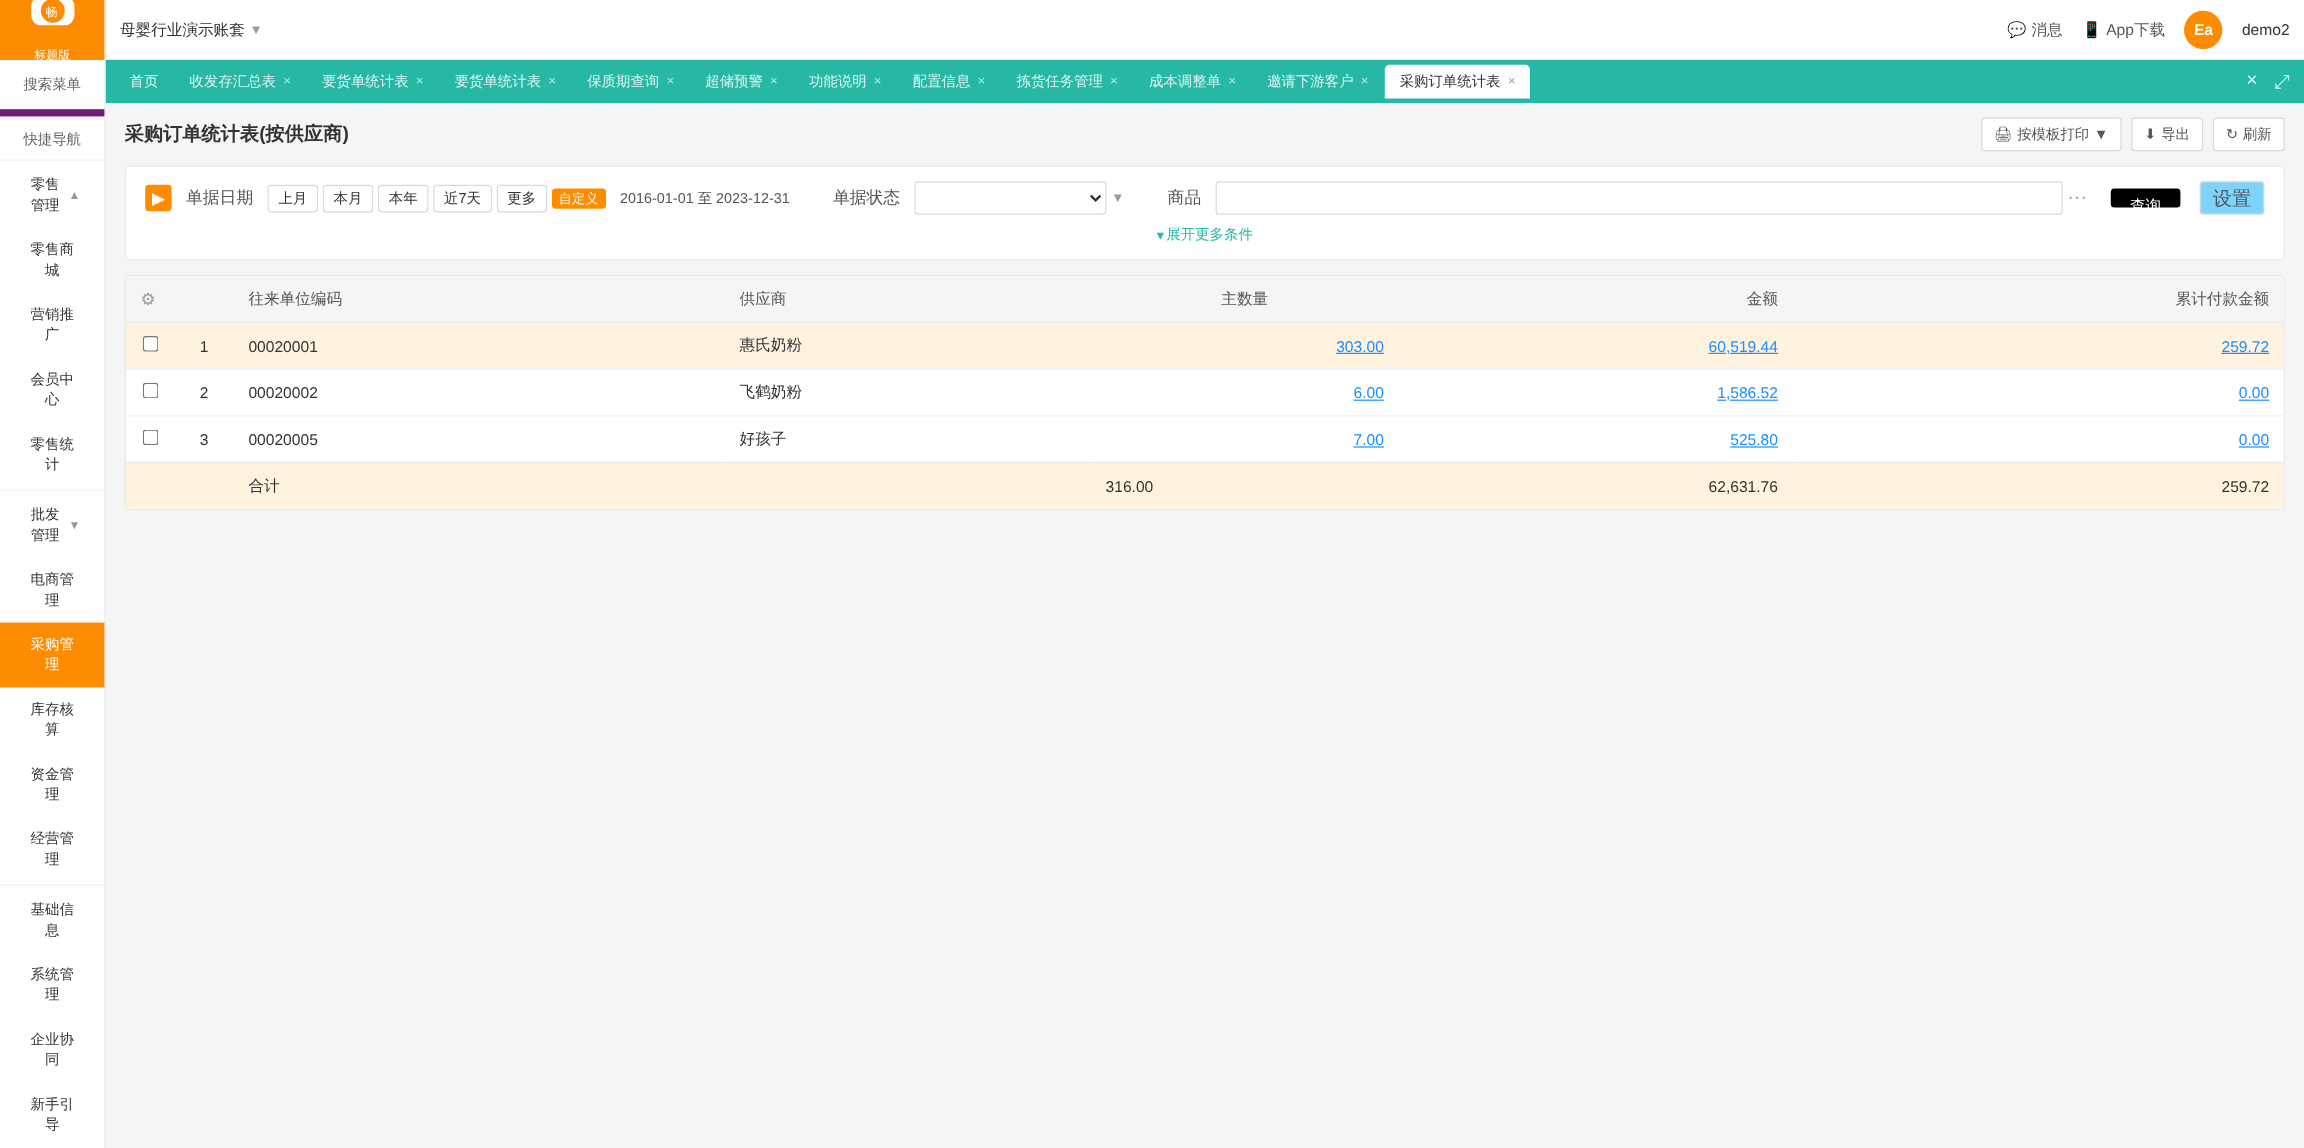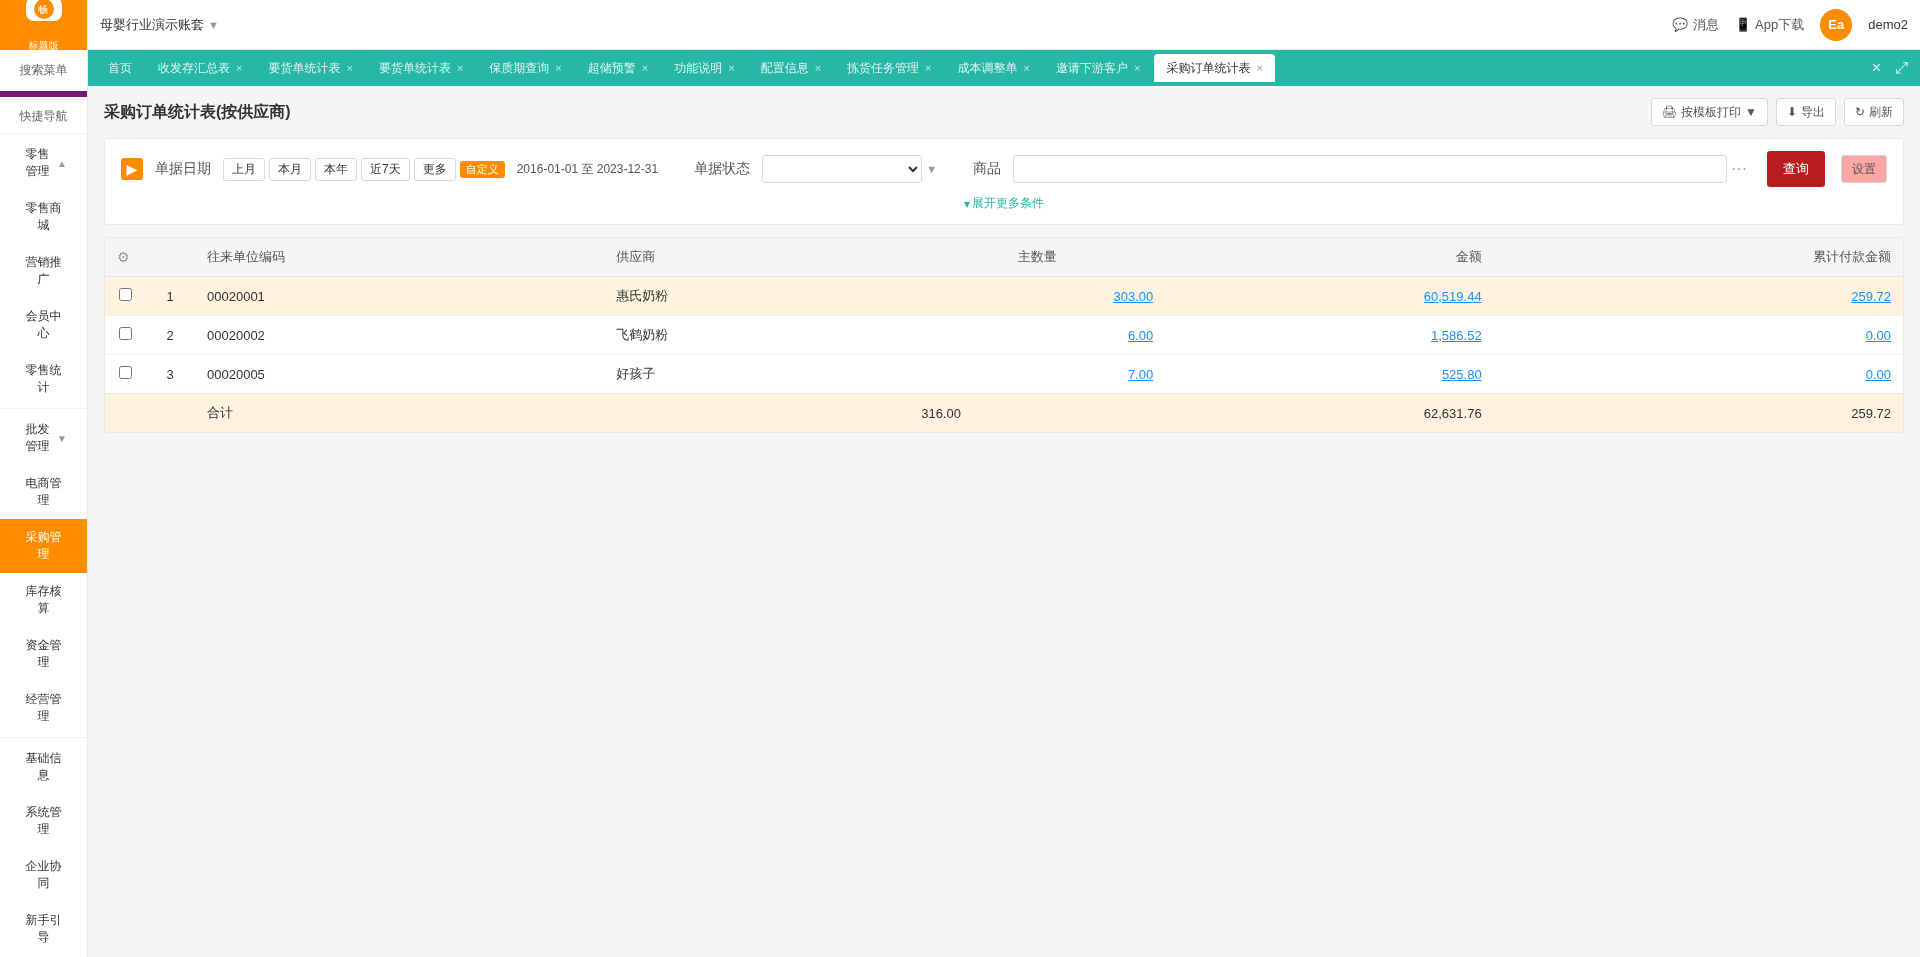--- a/index.html
+++ b/index.html
@@ -59,22 +59,22 @@
     .date-range-text { color: #555; font-size: 12px; }
     .filter-select-wrap { display: flex; align-items: center; gap: 4px; }
     .filter-select { border: 1px solid #d9d9d9; border-radius: 3px; padding: 4px 8px; font-size: 12px; color: #333; min-width: 160px; height: 28px; cursor: pointer; background: #fff; }
     .filter-select-dropdown { color: #999; font-size: 11px; }
     .filter-input-wrap { display: flex; align-items: center; gap: 4px; flex: 1; }
     .filter-input { border: 1px solid #d9d9d9; border-radius: 3px; padding: 4px 8px; font-size: 12px; color: #333; flex: 1; height: 28px; }
     .filter-input-dots { color: #999; cursor: pointer; font-size: 16px; }
     .expand-btn { color: #26b8a5; cursor: pointer; font-size: 12px; display: flex; align-items: center; gap: 2px; margin: 0 auto; width: fit-content; margin-top: 8px; }
 
     
-    .btn-primary { background: #b91c1c; color: #fff; border: none; padding: 6px 16px; border-radius: 3px; cursor: pointer; font-size: 13px; height: 36px; }
-    .btn-settings { background: #fca5a5; color: #555; border: 1px solid #d9d9d9; padding: 4px 10px; border-radius: 3px; cursor: pointer; font-size: 12px; height: 28px; }
+    .btn-primary { background: #000000; color: #fff; border: none; padding: 6px 16px; border-radius: 3px; cursor: pointer; font-size: 13px; height: 16px; }
+    .btn-settings { background: #7dd3fc; color: #555; border: 1px solid #d9d9d9; padding: 4px 10px; border-radius: 3px; cursor: pointer; font-size: 16px; height: 28px; }
     .btn-template-print { background: #fff; color: #555; border: 1px solid #d9d9d9; padding: 4px 10px; border-radius: 3px; cursor: pointer; font-size: 12px; height: 28px; display: flex; align-items: center; gap: 4px; }
     .btn-export { background: #fff; color: #555; border: 1px solid #d9d9d9; padding: 4px 10px; border-radius: 3px; cursor: pointer; font-size: 12px; height: 28px; display: flex; align-items: center; gap: 4px; }
     .btn-refresh { background: #fff; color: #555; border: 1px solid #d9d9d9; padding: 4px 10px; border-radius: 3px; cursor: pointer; font-size: 12px; height: 28px; display: flex; align-items: center; gap: 4px; }
 
     .title-right-actions { display: flex; align-items: center; gap: 8px; }
 
     
     .table-card { background: #fff; border-radius: 4px; border: 1px solid #e8e8e8; overflow: hidden; }
     .data-table { width: 100%; border-collapse: collapse; }
     .data-table thead tr { background: #f5f5f5; }

